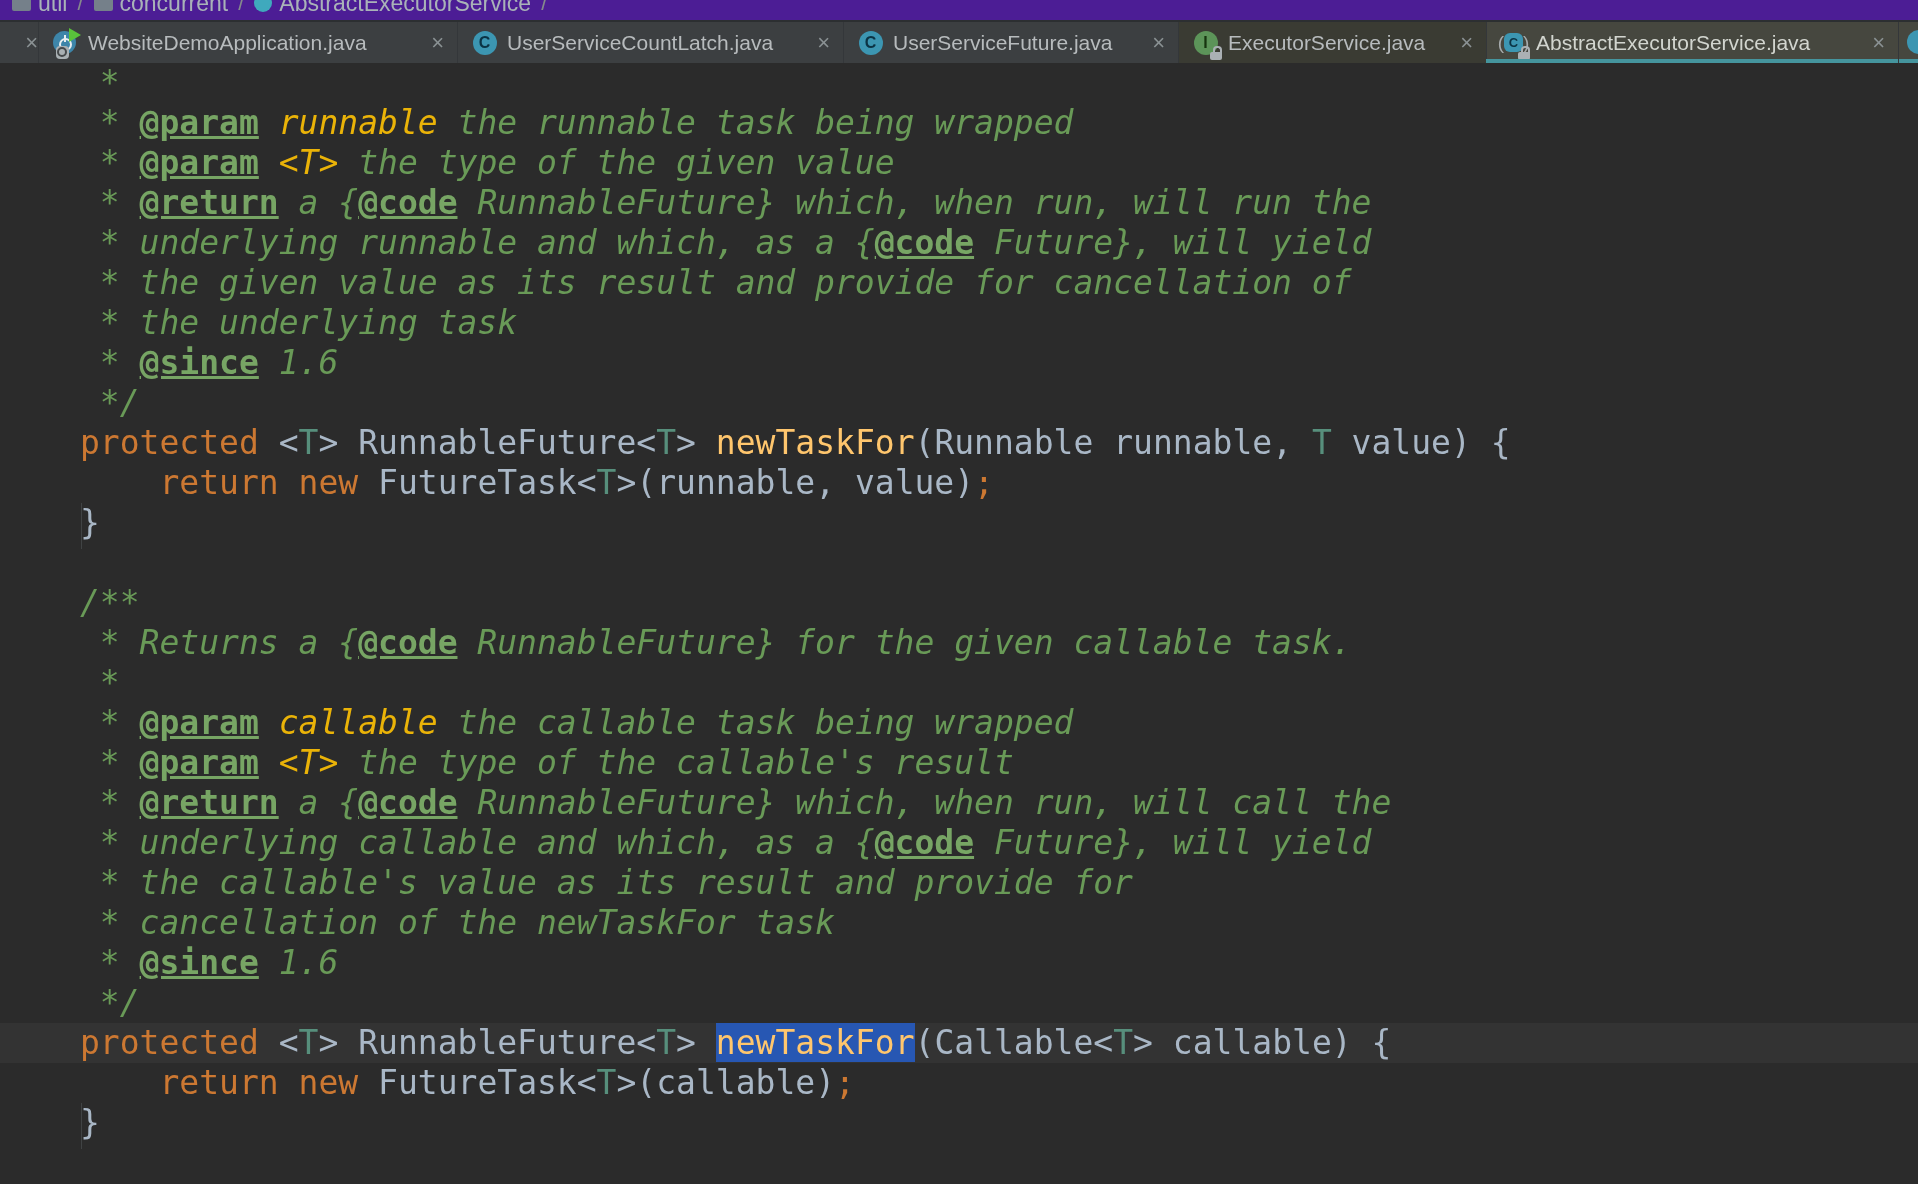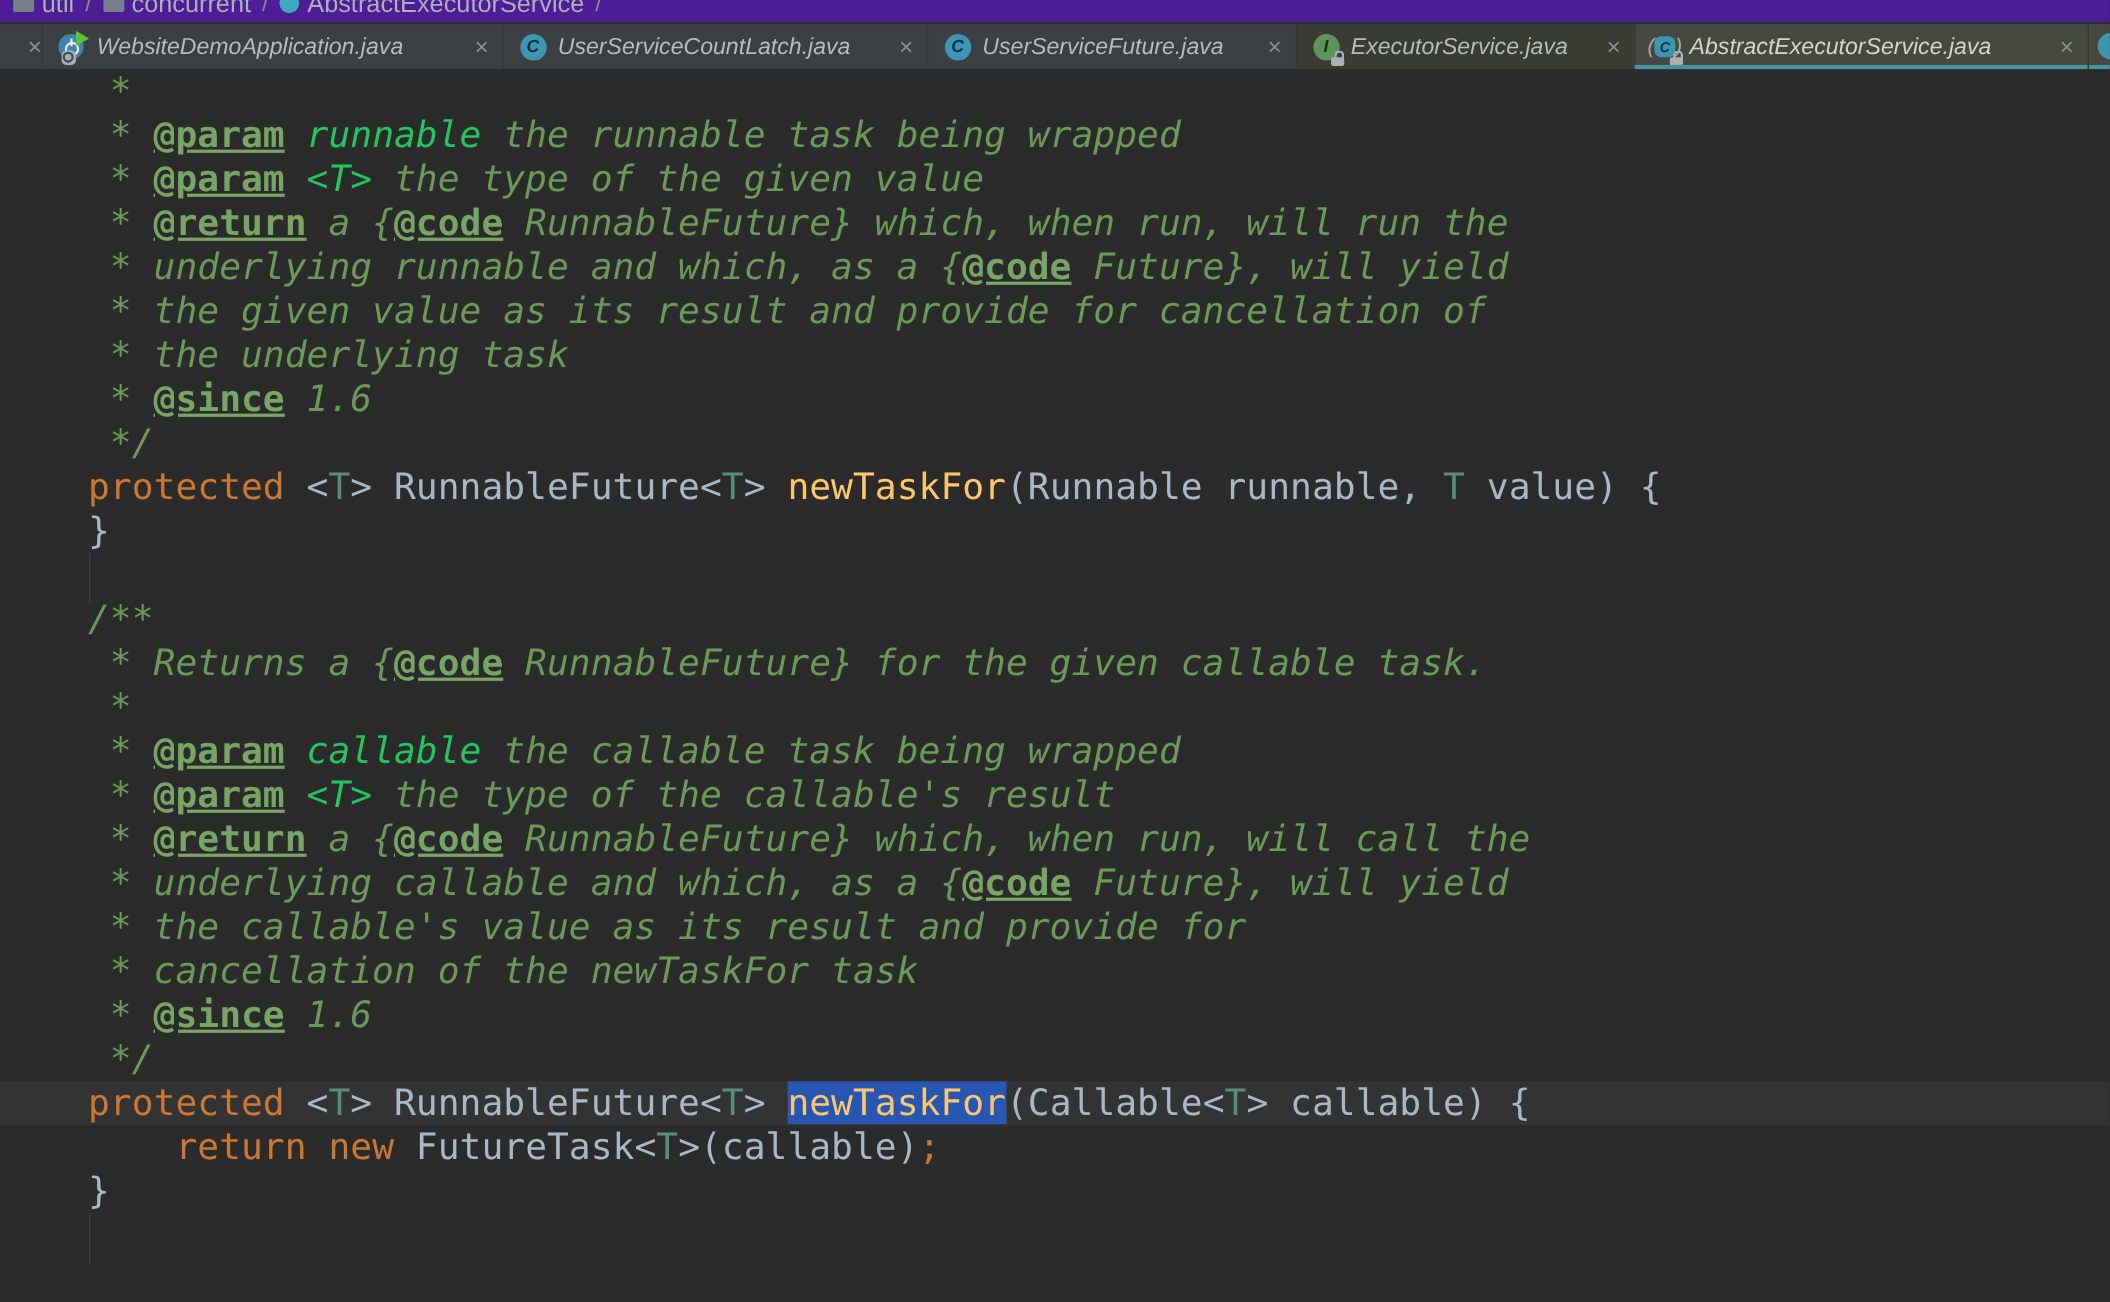--- a/index.html
+++ b/index.html
@@ -10,21 +10,21 @@
   .bc-inner{display:flex;align-items:center;height:34px;margin-top:-14px;padding-left:12px;color:#a9b2b8;font-size:23px;}
   .bc-item{display:flex;align-items:center;gap:7px;}
   .bc-sep{color:#85898c;margin:0 10px;font-size:22px;}
   .bc-folder{width:19px;height:15px;background:#75808a;border-radius:2px;display:inline-block;}
   .bc-class{width:18px;height:18px;background:#3fa9bd;border-radius:50%;display:inline-block;}
 
   
   .tab-bar{height:41px;background:#3c3f41;display:flex;position:relative;}
   .tab-stub{width:38px;display:flex;align-items:center;justify-content:center;flex:none;}
   .tab{display:flex;align-items:center;padding:16px 13px;box-sizing:border-box;flex:none;position:relative;
-       color:#b7bbbd;font-size:21px;border-left:1px solid #34373a;cursor:default;font-style:italic;}
+       color:#b7bbbd;font-size:21px;border-left:1px solid #34373a;cursor:default;}
   .tab.library{background:#3a3b33;}
   .tab.active{background:#46473f;color:#d2d5cf;}
   .tab.active::after{content:"";position:absolute;left:-1px;right:0;bottom:0;height:4px;background:#45959e;}
   .tab-label{margin:0 10px 0 9px;white-space:nowrap;}
   .tab-close{margin-left:auto;color:#8a9193;font-size:22px;line-height:22px;padding-left:6px;cursor:pointer;}
   .tab-edge{flex:1;background:#46473f;position:relative;border-left:1px solid #34373a;overflow:hidden;}
   .tab-edge::after{content:"";position:absolute;left:0;right:0;bottom:0;height:4px;background:#45959e;}
   .edge-circ{position:absolute;right:-13px;top:8px;width:24px;height:24px;border-radius:50%;background:#3c96b2;}
 
   
@@ -51,21 +51,21 @@
                 border-bottom:none;border-radius:4px 4px 0 0;}
   .lock::after{content:"";position:absolute;left:0;bottom:0;width:12px;height:8px;background:#aab0b4;border-radius:2px;}
 
   
   .editor{position:relative;height:1121px;background:#2b2b2b;overflow:hidden;}
   .code-line{height:40px;white-space:pre;font-family:"DejaVu Sans Mono",monospace;font-size:33px;line-height:40px;
              padding-left:80px;color:#a9b7c6;}
   .code-line.current{background:#333333;}
   .seg-cm{color:#699a57;font-style:italic;}
   .seg-tag{color:#77a564;font-weight:bold;text-decoration:underline;}
-  .seg-pv{color:#22c55e;font-style:italic;}
+  .seg-pv{color:#eab308;font-style:italic;}
   .seg-kw{color:#cc7832;}
   .seg-fn{color:#ffc66d;}
   .seg-tp{color:#578f7c;}
   .seg-pl{color:#a9b7c6;}
   .seg-sel{color:#ffc66d;background:#2757b3;}
   .indent-guide{position:absolute;width:1px;background:#404344;left:81px;}
 </style>
 </head>
 <body>
 
@@ -149,20 +149,21 @@
     <div class="code-line"><span class="seg-cm"> *</span></div>
     <div class="code-line"><span class="seg-cm"> * </span><span class="seg-tag">@param</span><span class="seg-cm"> </span><span class="seg-pv">runnable</span><span class="seg-cm"> the runnable task being wrapped</span></div>
     <div class="code-line"><span class="seg-cm"> * </span><span class="seg-tag">@param</span><span class="seg-cm"> </span><span class="seg-pv">&lt;T&gt;</span><span class="seg-cm"> the type of the given value</span></div>
     <div class="code-line"><span class="seg-cm"> * </span><span class="seg-tag">@return</span><span class="seg-cm"> a {</span><span class="seg-tag">@code</span><span class="seg-cm"> RunnableFuture} which, when run, will run the</span></div>
     <div class="code-line"><span class="seg-cm"> * underlying runnable and which, as a {</span><span class="seg-tag">@code</span><span class="seg-cm"> Future}, will yield</span></div>
     <div class="code-line"><span class="seg-cm"> * the given value as its result and provide for cancellation of</span></div>
     <div class="code-line"><span class="seg-cm"> * the underlying task</span></div>
     <div class="code-line"><span class="seg-cm"> * </span><span class="seg-tag">@since</span><span class="seg-cm"> 1.6</span></div>
     <div class="code-line"><span class="seg-cm"> */</span></div>
     <div class="code-line"><span class="seg-kw">protected</span><span class="seg-pl"> &lt;</span><span class="seg-tp">T</span><span class="seg-pl">&gt; RunnableFuture&lt;</span><span class="seg-tp">T</span><span class="seg-pl">&gt; </span><span class="seg-fn">newTaskFor</span><span class="seg-pl">(Runnable runnable, </span><span class="seg-tp">T</span><span class="seg-pl"> value) {</span></div>
+    <div class="code-line"><span class="seg-pl">    </span><span class="seg-kw">return</span><span class="seg-pl"> </span><span class="seg-kw">new</span><span class="seg-pl"> FutureTask&lt;</span><span class="seg-tp">T</span><span class="seg-pl">&gt;(runnable, value)</span><span class="seg-kw">;</span></div>
     <div class="code-line"><span class="seg-pl">}</span></div>
     <div class="code-line"></div>
     <div class="code-line"><span class="seg-cm">/**</span></div>
     <div class="code-line"><span class="seg-cm"> * Returns a {</span><span class="seg-tag">@code</span><span class="seg-cm"> RunnableFuture} for the given callable task.</span></div>
     <div class="code-line"><span class="seg-cm"> *</span></div>
     <div class="code-line"><span class="seg-cm"> * </span><span class="seg-tag">@param</span><span class="seg-cm"> </span><span class="seg-pv">callable</span><span class="seg-cm"> the callable task being wrapped</span></div>
     <div class="code-line"><span class="seg-cm"> * </span><span class="seg-tag">@param</span><span class="seg-cm"> </span><span class="seg-pv">&lt;T&gt;</span><span class="seg-cm"> the type of the callable's result</span></div>
     <div class="code-line"><span class="seg-cm"> * </span><span class="seg-tag">@return</span><span class="seg-cm"> a {</span><span class="seg-tag">@code</span><span class="seg-cm"> RunnableFuture} which, when run, will call the</span></div>
     <div class="code-line"><span class="seg-cm"> * underlying callable and which, as a {</span><span class="seg-tag">@code</span><span class="seg-cm"> Future}, will yield</span></div>
     <div class="code-line"><span class="seg-cm"> * the callable's value as its result and provide for</span></div>

